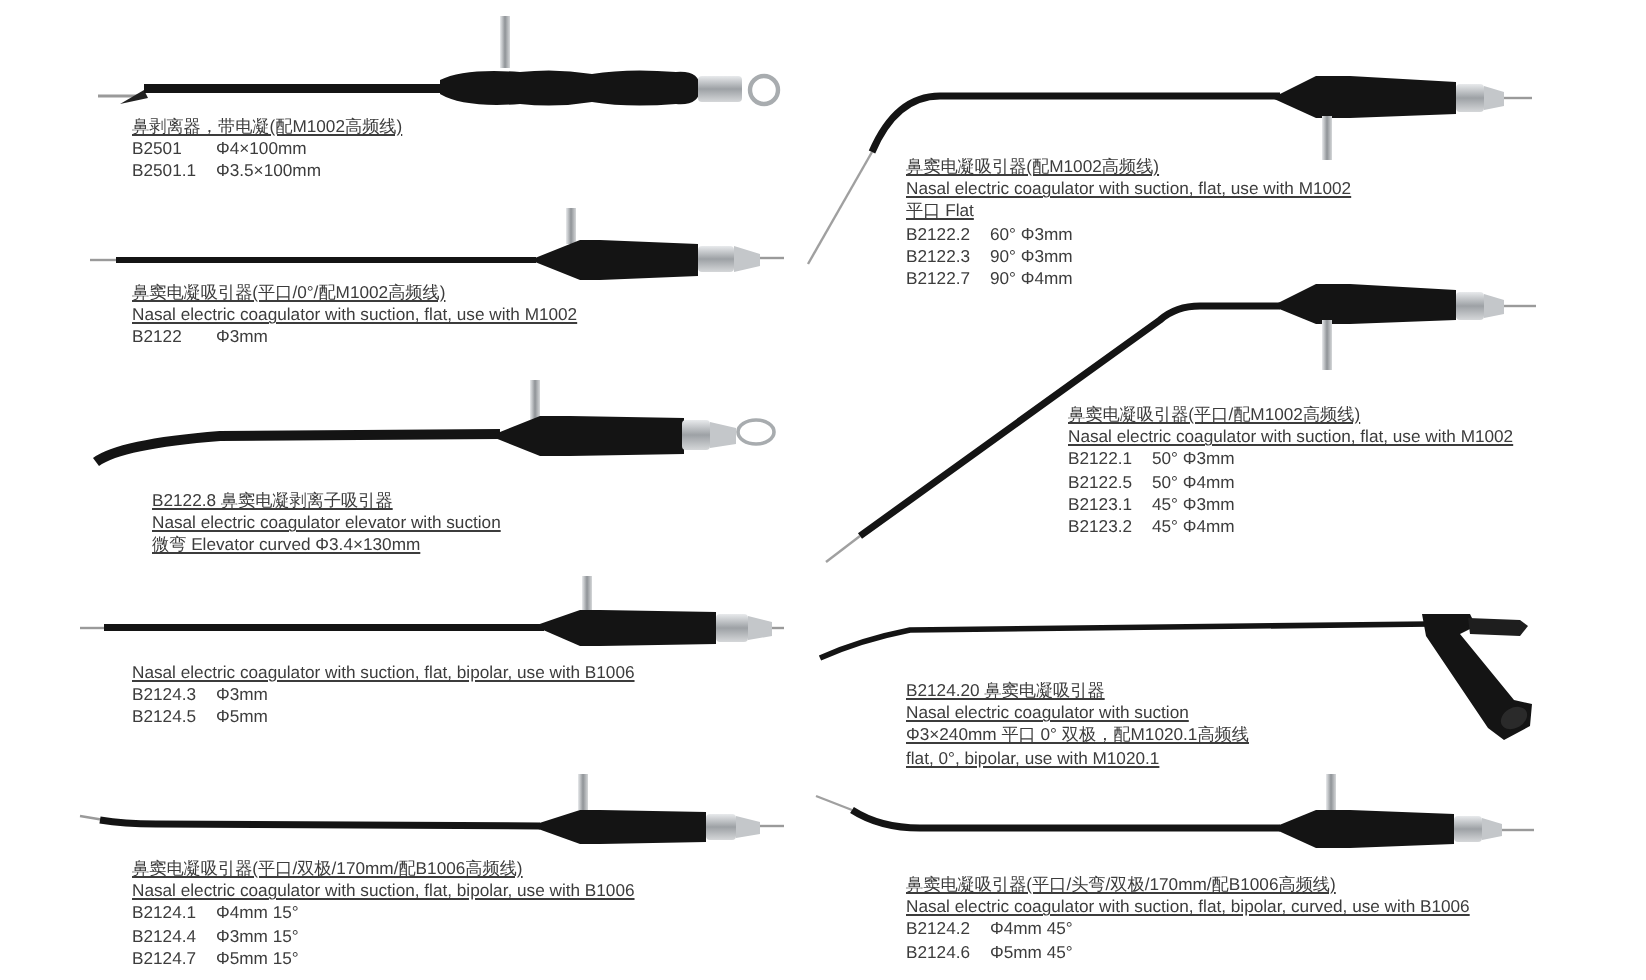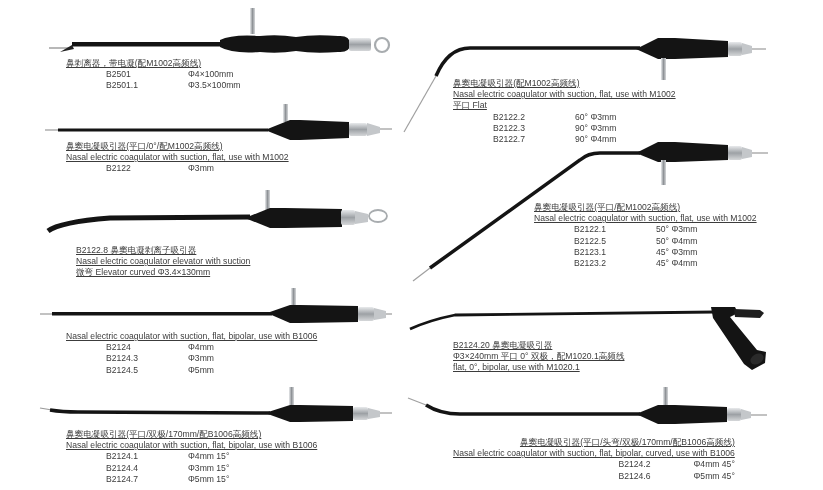--- a/index.html
+++ b/index.html
@@ -1,20 +1,20 @@
 <!DOCTYPE html>
 <html><head>
 <meta charset="utf-8">
 <style>
   html,body{margin:0;padding:0;background:#fff;}
   body{width:823px;height:490px;position:relative;overflow:hidden;font-family:"Liberation Sans","DejaVu Sans",sans-serif;color:#3a3a3a;}
   #art{position:absolute;left:0;top:0;width:823px;height:490px;}
   .block{position:absolute;font-size:8.6px;line-height:11.2px;white-space:nowrap;color:#3c3c3c;}
   .block div{margin:0;text-decoration:underline;}
-  .row span{display:inline-block;margin-left:40px;}
+  .row span{display:inline-block;}
   .code{min-width:39px;padding-right:3px;}
 </style>
 </head>
 <body>
 
 <svg id="art" viewBox="0 0 823 490" xmlns="http://www.w3.org/2000/svg">
   <defs>
     <linearGradient id="metal" x1="0" y1="0" x2="0" y2="1">
       <stop offset="0" stop-color="#e8eaec"></stop>
       <stop offset="0.5" stop-color="#9da1a5"></stop>
@@ -127,21 +127,20 @@
 </div>
 
 <div class="block" style="left:76px;top:245px;">
   <div>B2122.8 鼻窦电凝剥离子吸引器</div>
   <div>Nasal electric coagulator elevator with suction</div>
   <div>微弯 Elevator curved  Φ3.4×130mm</div>
 </div>
 
 <div class="block" style="left:66px;top:331px;">
   <div>Nasal electric coagulator with suction, flat, bipolar, use with B1006</div>
-  <div class="row"><span class="code">B2124</span><span>Φ4mm</span></div>
   <div class="row"><span class="code">B2124.3</span><span>Φ3mm</span></div>
   <div class="row"><span class="code">B2124.5</span><span>Φ5mm</span></div>
 </div>
 
 <div class="block" style="left:66px;top:429px;">
   <div>鼻窦电凝吸引器(平口/双极/170mm/配B1006高频线)</div>
   <div>Nasal electric coagulator with suction, flat, bipolar, use with B1006</div>
   <div class="row"><span class="code">B2124.1</span><span>Φ4mm  15°</span></div>
   <div class="row"><span class="code">B2124.4</span><span>Φ3mm  15°</span></div>
   <div class="row"><span class="code">B2124.7</span><span>Φ5mm  15°</span></div>
@@ -160,22 +159,23 @@
   <div>鼻窦电凝吸引器(平口/配M1002高频线)</div>
   <div>Nasal electric coagulator with suction, flat, use with M1002</div>
   <div class="row"><span class="code">B2122.1</span><span>50° Φ3mm</span></div>
   <div class="row"><span class="code">B2122.5</span><span>50° Φ4mm</span></div>
   <div class="row"><span class="code">B2123.1</span><span>45° Φ3mm</span></div>
   <div class="row"><span class="code">B2123.2</span><span>45° Φ4mm</span></div>
 </div>
 
 <div class="block" style="left:453px;top:340px;">
   <div>B2124.20  鼻窦电凝吸引器</div>
+  <div>Nasal electric coagulator with suction</div>
   <div>Φ3×240mm 平口 0° 双极，配M1020.1高频线</div>
   <div>flat, 0°, bipolar, use with M1020.1</div>
 </div>
 
-<div class="block" style="left:453px;top:437px;text-align:right;">
+<div class="block" style="left:453px;top:437px;">
   <div>鼻窦电凝吸引器(平口/头弯/双极/170mm/配B1006高频线)</div>
   <div>Nasal electric coagulator with suction, flat, bipolar, curved, use with B1006</div>
   <div class="row"><span class="code">B2124.2</span><span>Φ4mm  45°</span></div>
   <div class="row"><span class="code">B2124.6</span><span>Φ5mm  45°</span></div>
 </div>
 
 </body></html>

